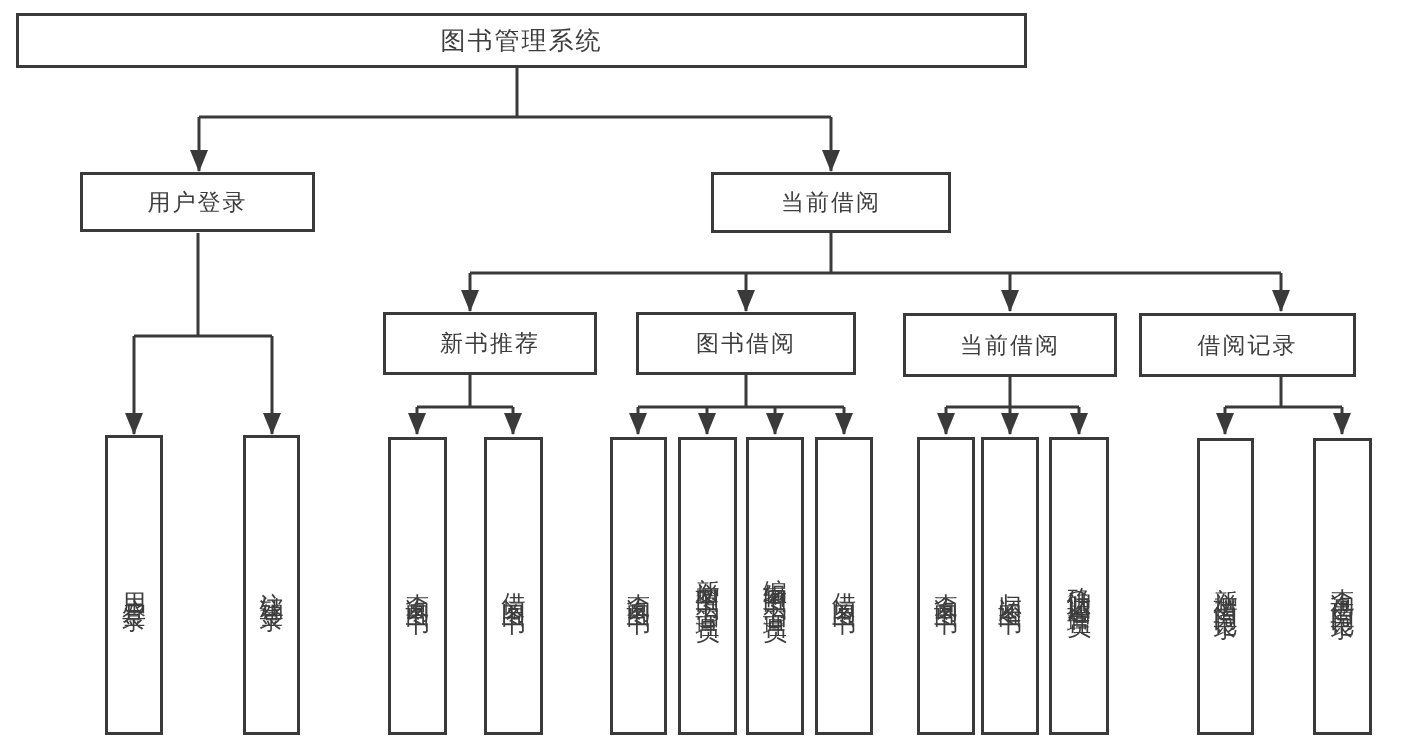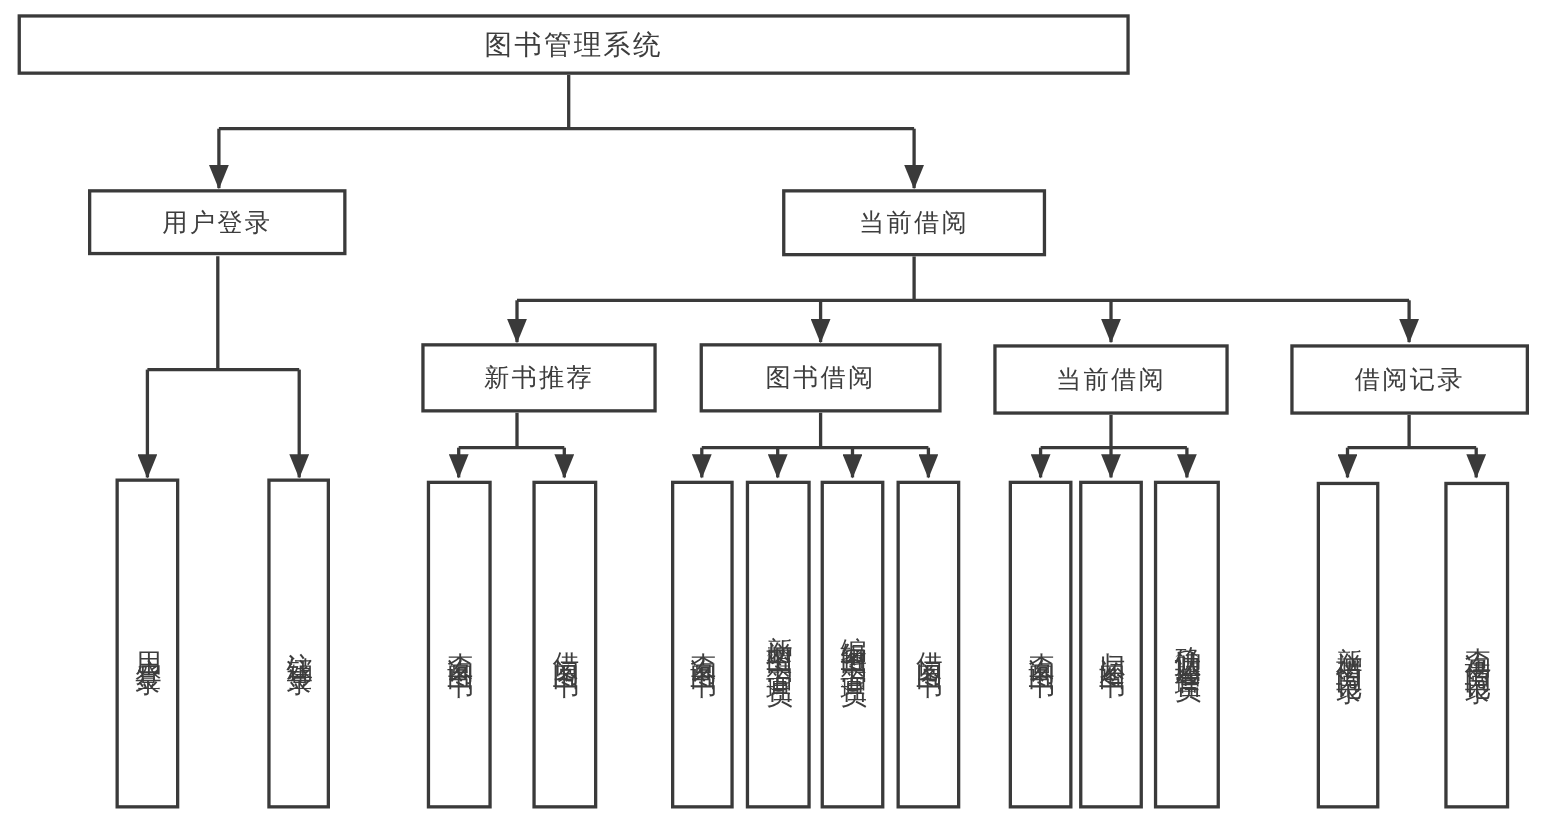--- a/index.html
+++ b/index.html
@@ -30,21 +30,21 @@
     color:var(--text);font-size:24px;letter-spacing:6px;line-height:1;
   }
 
   
   #nd-root          {left:16px;  top:13px;  width:1011px;height:55px; font-size:25px;}
   #nd-user-login    {left:80px;  top:172px; width:235px; height:60px;}
   #nd-book-mgmt     {left:711px; top:172px; width:240px; height:61px;}
   #nd-new-book      {left:363px; top:312px; width:214px; height:63px;margin-left:20px;}
   #nd-book-borrow   {left:636px; top:312px; width:220px; height:63px;}
   #nd-current-borrow{left:903px; top:313px; width:214px; height:64px;}
-  #nd-borrow-record {left:1173px;top:313px; width:217px; height:64px;}
+  #nd-borrow-record {left:1139px;top:313px; width:217px; height:64px;}
 
   #lf-user-login {left:105px; top:435px;width:58px;height:300px;}
   #lf-logout     {left:243px; top:435px;width:57px;height:300px;}
   #lf-nb-query   {left:388px; top:437px;width:59px;height:298px;}
   #lf-nb-borrow  {left:484px; top:437px;width:59px;height:298px;}
   #lf-bb-query   {left:610px; top:437px;width:57px;height:298px;}
   #lf-bb-add     {left:678px; top:437px;width:59px;height:298px;}
   #lf-bb-edit    {left:746px; top:437px;width:58px;height:298px;}
   #lf-bb-borrow  {left:815px; top:437px;width:58px;height:298px;}
   #lf-cb-query   {left:917px; top:437px;width:58px;height:298px;}

